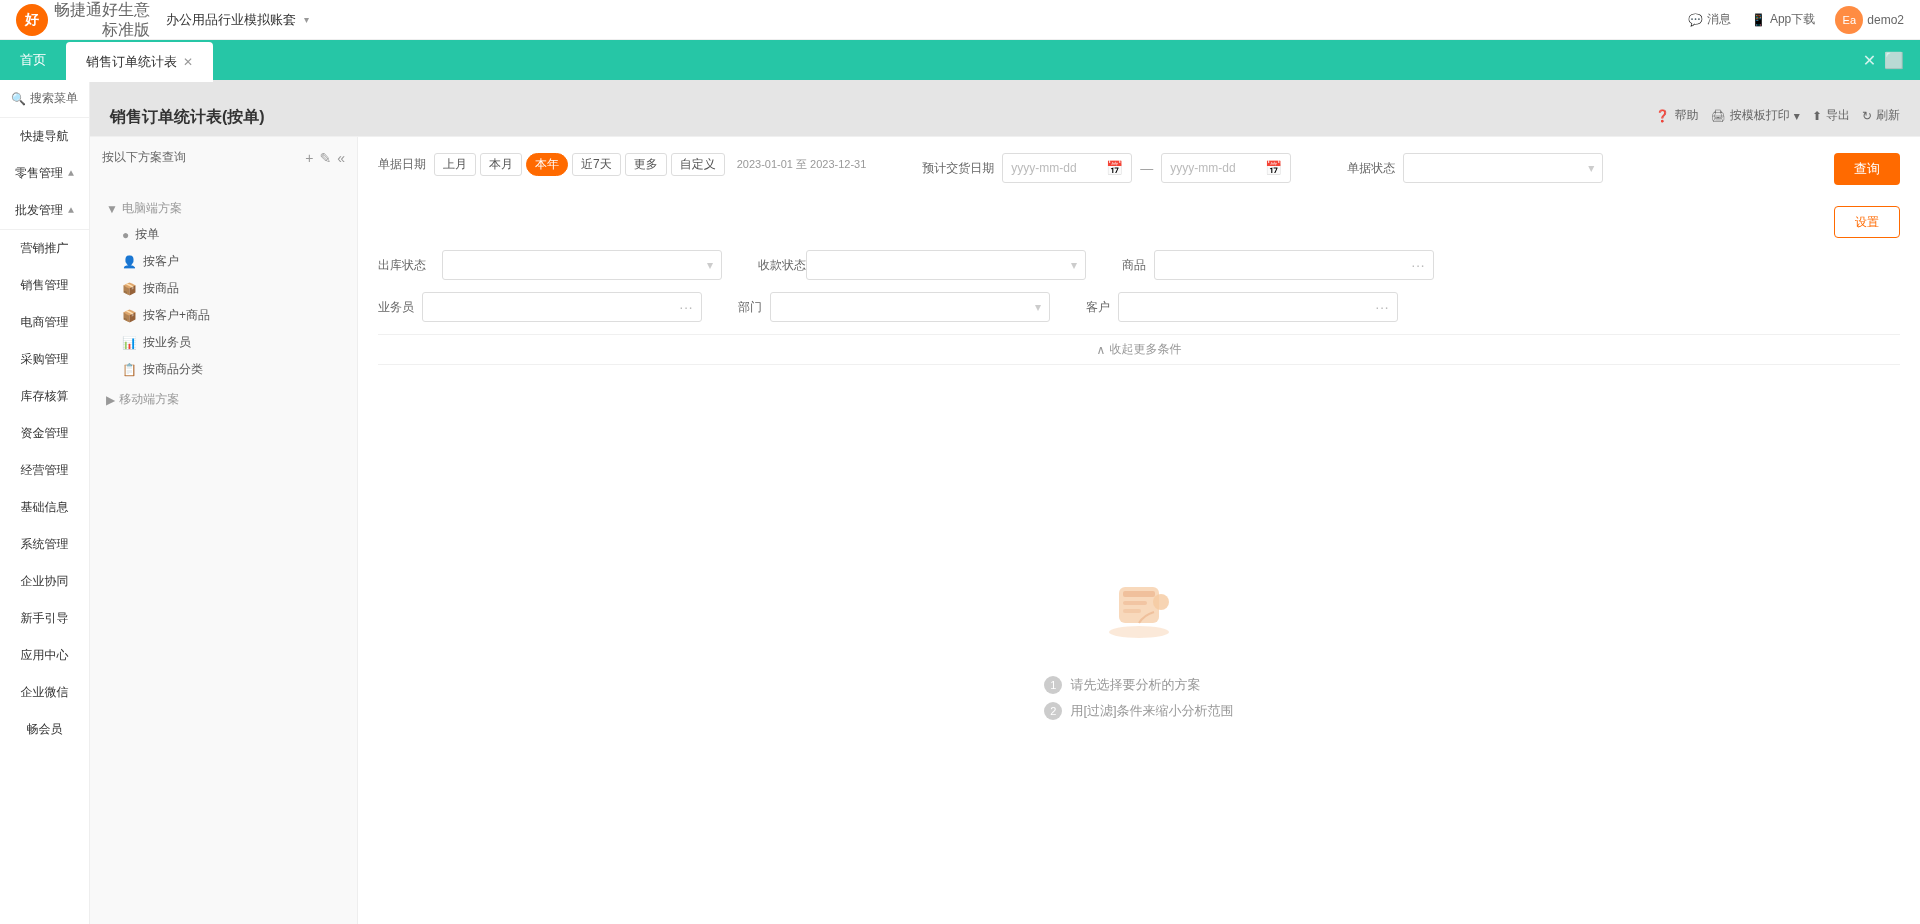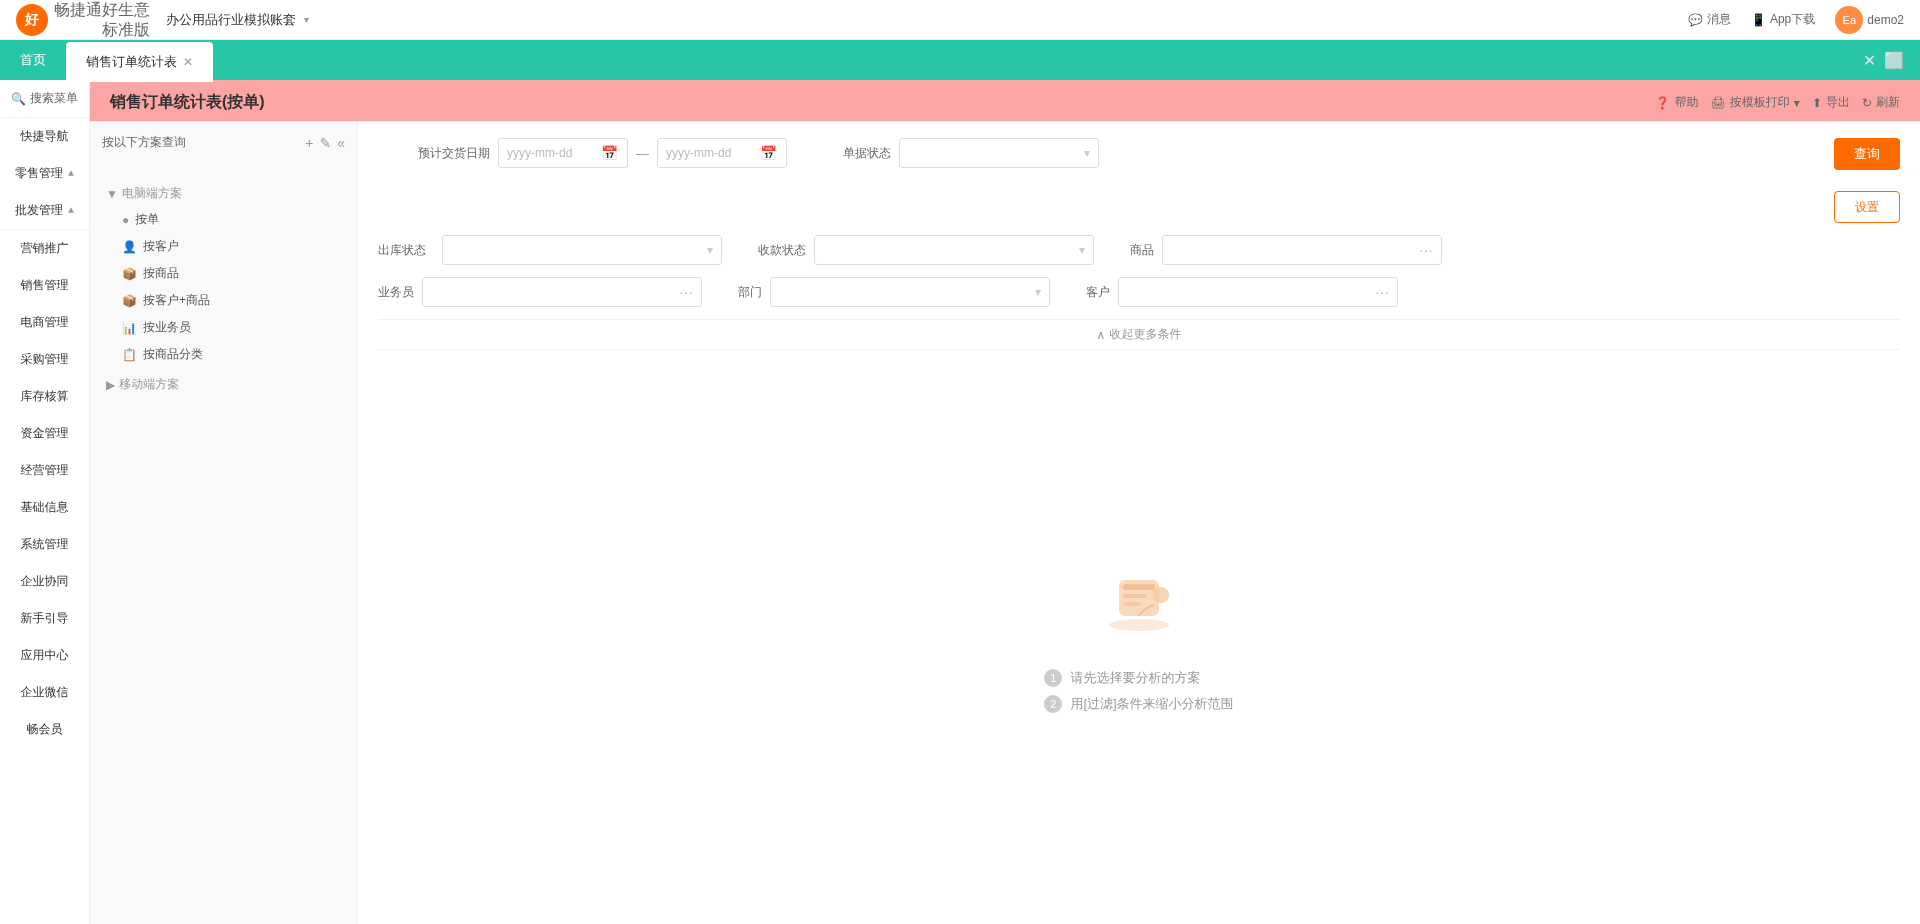--- a/index.html
+++ b/index.html
@@ -34,21 +34,21 @@
     .sidebar-section { border-bottom: 1px solid #f0f0f0; }
     .sidebar-item { padding: 10px 4px; text-align: center; cursor: pointer; font-size: 12px; color: #333; display: flex; flex-direction: column; align-items: center; gap: 3px; font-family: Liberation Mono, monospace; }
     .sidebar-item.has-arrow { flex-direction: row; justify-content: center; padding: 10px 8px; }
     .sidebar-item .arrow { font-size: 10px; color: #999; margin-left: 2px; }
     .sidebar-top { padding: 10px 8px; display: flex; align-items: center; justify-content: center; gap: 4px; font-size: 12px; color: #666; cursor: pointer; border-bottom: 1px solid #f0f0f0; }
 
     
     .content-area { flex: 1; display: flex; flex-direction: column; overflow: hidden; background: #fff; }
 
     
-    .page-header { padding: 12px 20px 8px; display: flex; align-items: center; justify-content: space-between; border-bottom: 1px solid #f0f0f0; background: #fca5a5; }
+    .page-header { padding: 27px 20px 8px; display: flex; align-items: flex-start; justify-content: space-between; border-bottom: 1px solid #f0f0f0; background: #e5e5e5; }
     .page-title { font-size: 16px; font-weight: bold; color: #333; }
     .page-actions { display: flex; align-items: center; gap: 12px; }
     .page-action-btn { display: flex; align-items: center; gap: 4px; font-size: 12px; color: #666; cursor: pointer; }
 
     
     .inner-layout { display: flex; flex: 1; overflow: hidden; }
 
     
     .left-panel { width: 268px; background: #f9f9f9; border-right: 1px solid #eee; flex-shrink: 0; padding: 12px 8px; }
     .left-panel-header { display: flex; align-items: center; justify-content: space-between; margin-bottom: 26px; padding: 0 4px; }
@@ -267,20 +267,32 @@
 
         <div class="section-label">
           <span>▶</span>
           <span>移动端方案</span>
         </div>
       </div>
 
       <div class="right-panel">
 
         <div style="display:flex; align-items:flex-start; gap:16px; margin-bottom:12px;">
+          <div style="display:flex; align-items:center; gap:8px; flex-shrink:0;">
+            <span class="filter-label">单据日期</span>
+            <div class="date-shortcuts">
+              <button class="date-btn">上月</button>
+              <button class="date-btn">本月</button>
+              <button class="date-btn active">本年</button>
+              <button class="date-btn">近7天</button>
+              <button class="date-btn">更多</button>
+              <button class="date-btn">自定义</button>
+            </div>
+            <span style="font-size:11px; color:#999; margin-left:4px;">2023-01-01 至 2023-12-31</span>
+          </div>
 
           <div style="display:flex; align-items:center; gap:8px; flex-shrink:0; margin-left:40px;">
             <span class="filter-label">预计交货日期</span>
             <div class="date-input">
               <span style="color:#bbb; font-size:12px;">yyyy-mm-dd</span>
               <span class="cal-icon">📅</span>
             </div>
             <span style="color:#999;">—</span>
             <div class="date-input">
               <span style="color:#bbb; font-size:12px;">yyyy-mm-dd</span>
@@ -303,21 +315,21 @@
         </div>
 
         <div style="display:flex; align-items:center; gap:16px; margin-bottom:12px;">
           <div style="display:flex; align-items:center; gap:16px;">
             <span class="filter-label">出库状态</span>
             <div class="filter-select" style="width:280px;">
               <span class="select-placeholder"></span>
               <span class="select-arrow">▾</span>
             </div>
           </div>
-          <div style="display:flex; align-items:center; gap:8px; margin-left:20px;">
+          <div style="display:flex; align-items:center; margin-left:20px;">
             <span class="filter-label">收款状态</span>
             <div class="filter-select" style="width:280px;">
               <span class="select-placeholder"></span>
               <span class="select-arrow">▾</span>
             </div>
           </div>
           <div style="display:flex; align-items:center; gap:8px; margin-left:20px;">
             <span class="filter-label">商品</span>
             <div class="filter-select" style="width:280px;">
               <span class="select-placeholder"></span>

